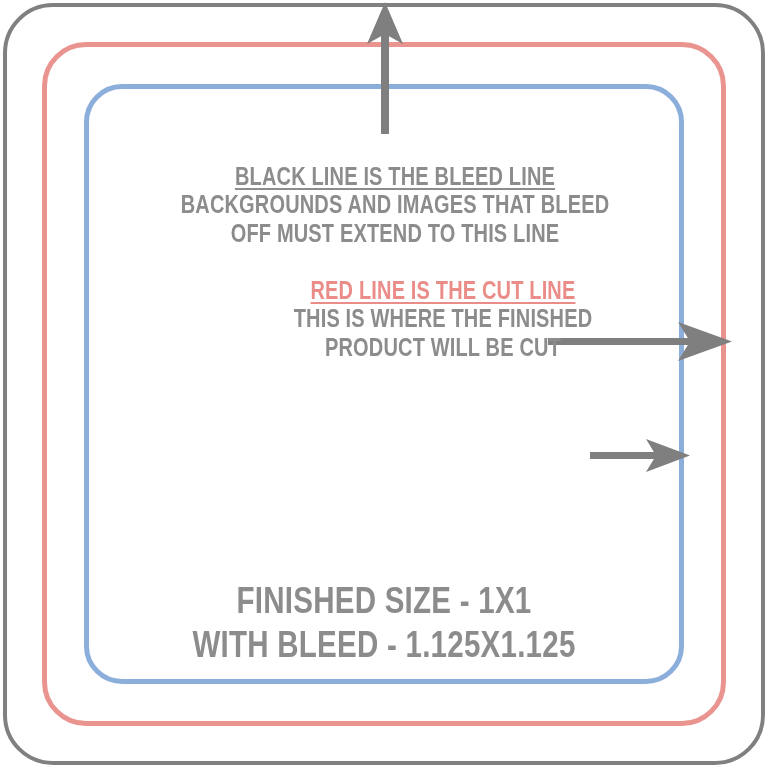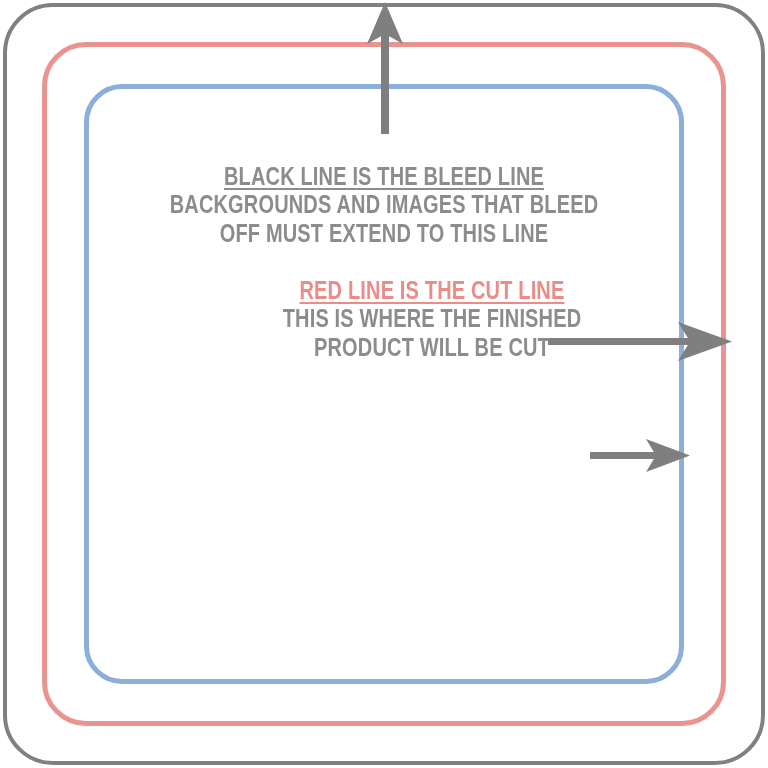--- a/index.html
+++ b/index.html
@@ -17,21 +17,21 @@
   .guide-safety{left:84px;top:84px;width:600px;height:600px;border:5px solid #8baeda;border-radius:38px;}
 
   
   .arrow{position:absolute;}
   .arrow-up-bleed{left:350px;top:0px;width:70px;height:134px;}
   .arrow-right-cut{left:548px;top:318px;width:186px;height:48px;}
   .arrow-right-safety{left:590px;top:434px;width:102px;height:44px;}
 
   
   .text-layer{position:absolute;left:84px;top:84px;width:600px;height:600px;}
-  .para{position:absolute;left:0;width:600px;text-align:center;color:#8c8c8c;}
+  .para{position:absolute;left:11px;width:600px;text-align:center;color:#8c8c8c;}
   .heading{
     font-size:25px;line-height:28px;font-weight:700;letter-spacing:0.2px;
     text-decoration:underline;text-underline-offset:3px;
     text-decoration-thickness:2px;
     transform:scaleX(0.80);transform-origin:center center;
     white-space:nowrap;
   }
   .body-line{
     font-size:25px;line-height:29px;font-weight:700;letter-spacing:0.2px;
     transform:scaleX(0.80);transform-origin:center center;
@@ -82,15 +82,19 @@
       <div class="body-line">OFF MUST EXTEND TO THIS LINE</div>
     </div>
 
     <div class="para blk-cut">
       <div class="heading red">RED LINE IS THE CUT LINE</div>
       <div class="body-line">THIS IS WHERE THE FINISHED</div>
       <div class="body-line">PRODUCT WILL BE CUT</div>
     </div>
 
 
+    <div class="size-block">
+      <div class="size-line">FINISHED SIZE - 1X1</div>
+      <div class="size-line">WITH BLEED - 1.125X1.125</div>
+    </div>
 
   </div>
 </div>
 
 </body></html>

